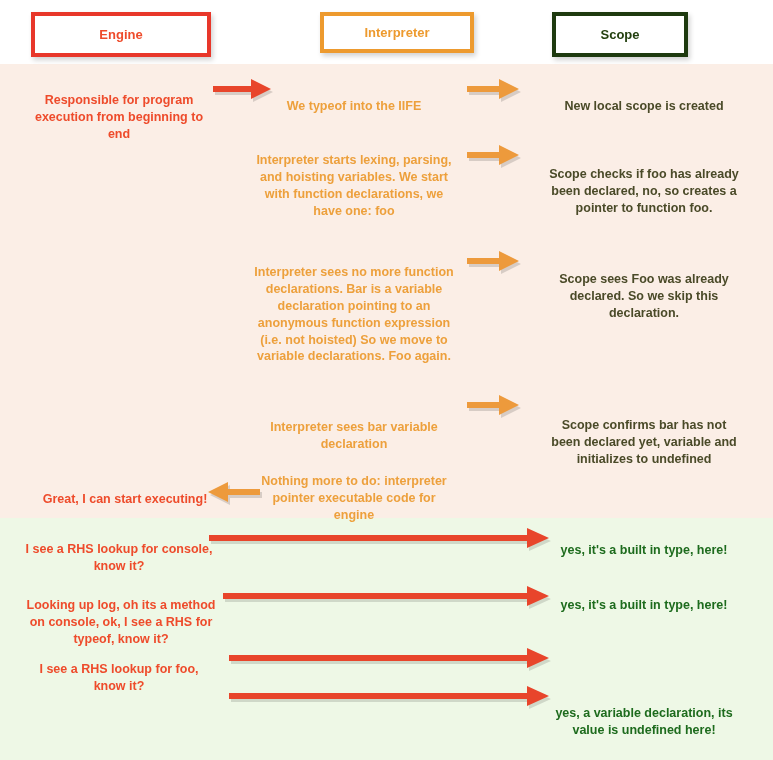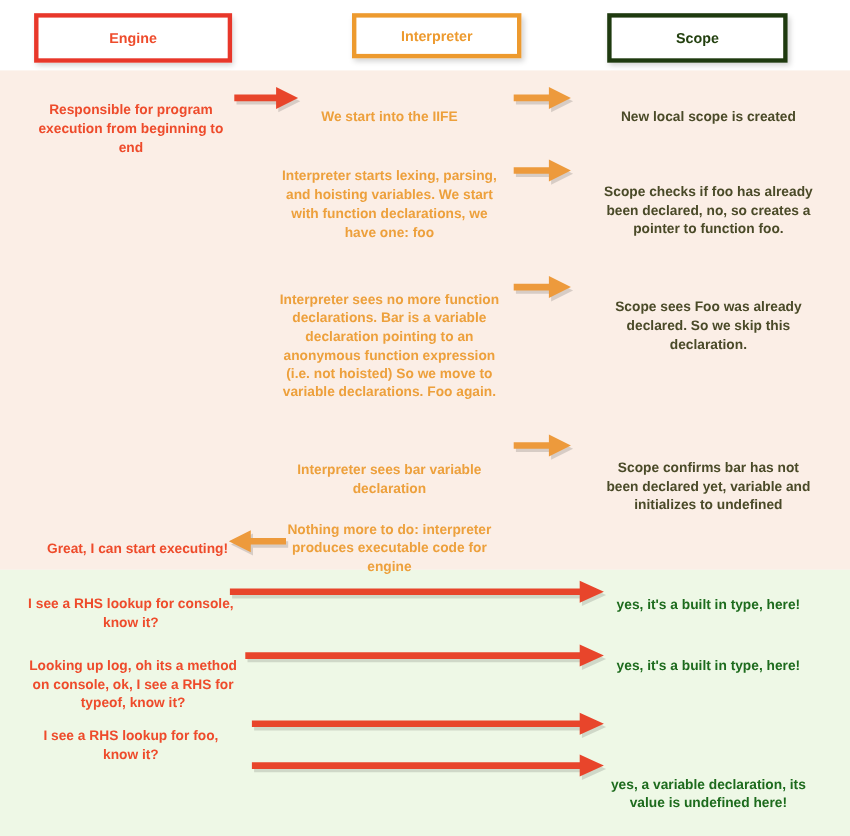--- a/index.html
+++ b/index.html
@@ -47,21 +47,21 @@
     border: 4px solid #e8372a;
     color: #ee4b2b;
   }
   .hdr-interp {
     left: 274px; top: 12px; width: 154px; height: 41px;
     border: 4px solid #ed9a2e;
     color: #ed9a2e;
     margin-left: 46px;
   }
   .hdr-scope {
-    left: 552px; top: 12px; width: 164px; height: 45px;
+    left: 552px; top: 12px; width: 136px; height: 45px;
     border: 4px solid #1e3a0f;
     color: #23400f;
   }
 
   
   .cell {
     position: absolute;
     text-align: center;
     font-weight: bold;
     line-height: 1.35;
@@ -99,21 +99,21 @@
 
   <div class="arrow" style="left:212px; top:76px;">
     <svg width="62" height="26" viewBox="0 0 62 26">
       <g transform="translate(1,2)">
         <path d="M0,8 L38,8 L38,1 L58,11 L38,21 L38,14 L0,14 Z" fill="rgba(0,0,0,0.14)" transform="translate(2,3)"></path>
         <path d="M0,8 L38,8 L38,1 L58,11 L38,21 L38,14 L0,14 Z" fill="#e8452b"></path>
       </g>
     </svg>
   </div>
 
-  <div class="cell c-interp" style="left:252px; top:80px; width:204px;">We start into the IIFE</div>
+  <div class="cell c-interp" style="left:252px; top:80px; width:204px;">We typeof into the IIFE</div>
 
   <div class="arrow" style="left:466px; top:76px;">
     <svg width="58" height="26" viewBox="0 0 58 26">
       <g transform="translate(1,2)">
         <path d="M0,8 L32,8 L32,1 L52,11 L32,21 L32,14 L0,14 Z" fill="rgba(0,0,0,0.14)" transform="translate(2,3)"></path>
         <path d="M0,8 L32,8 L32,1 L52,11 L32,21 L32,14 L0,14 Z" fill="#ed9a3c"></path>
       </g>
     </svg>
   </div>
 
@@ -162,21 +162,21 @@
 
   <div class="arrow" style="left:207px; top:479px;">
     <svg width="58" height="26" viewBox="0 0 58 26">
       <g transform="translate(1,2)">
         <path d="M52,8 L20,8 L20,1 L0,11 L20,21 L20,14 L52,14 Z" fill="rgba(0,0,0,0.14)" transform="translate(2,3)"></path>
         <path d="M52,8 L20,8 L20,1 L0,11 L20,21 L20,14 L52,14 Z" fill="#ed9a3c"></path>
       </g>
     </svg>
   </div>
 
-  <div class="cell c-interp" style="left:252px; top:455px; width:204px;">Nothing more to do: interpreter produces executable code for engine</div>
+  <div class="cell c-interp" style="left:252px; top:455px; width:204px;">Nothing more to do: interpreter pointer executable code for engine</div>
 
   <div class="cell c-engine" style="left:24px; top:523px; width:190px;">I see a RHS lookup for console, know it?</div>
 
   <div class="arrow" style="left:208px; top:525px;">
     <svg width="346" height="26" viewBox="0 0 346 26">
       <g transform="translate(1,2)">
         <path d="M0,8 L318,8 L318,1 L340,11 L318,21 L318,14 L0,14 Z" fill="rgba(0,0,0,0.13)" transform="translate(2,3)"></path>
         <path d="M0,8 L318,8 L318,1 L340,11 L318,21 L318,14 L0,14 Z" fill="#e8452b"></path>
       </g>
     </svg>

